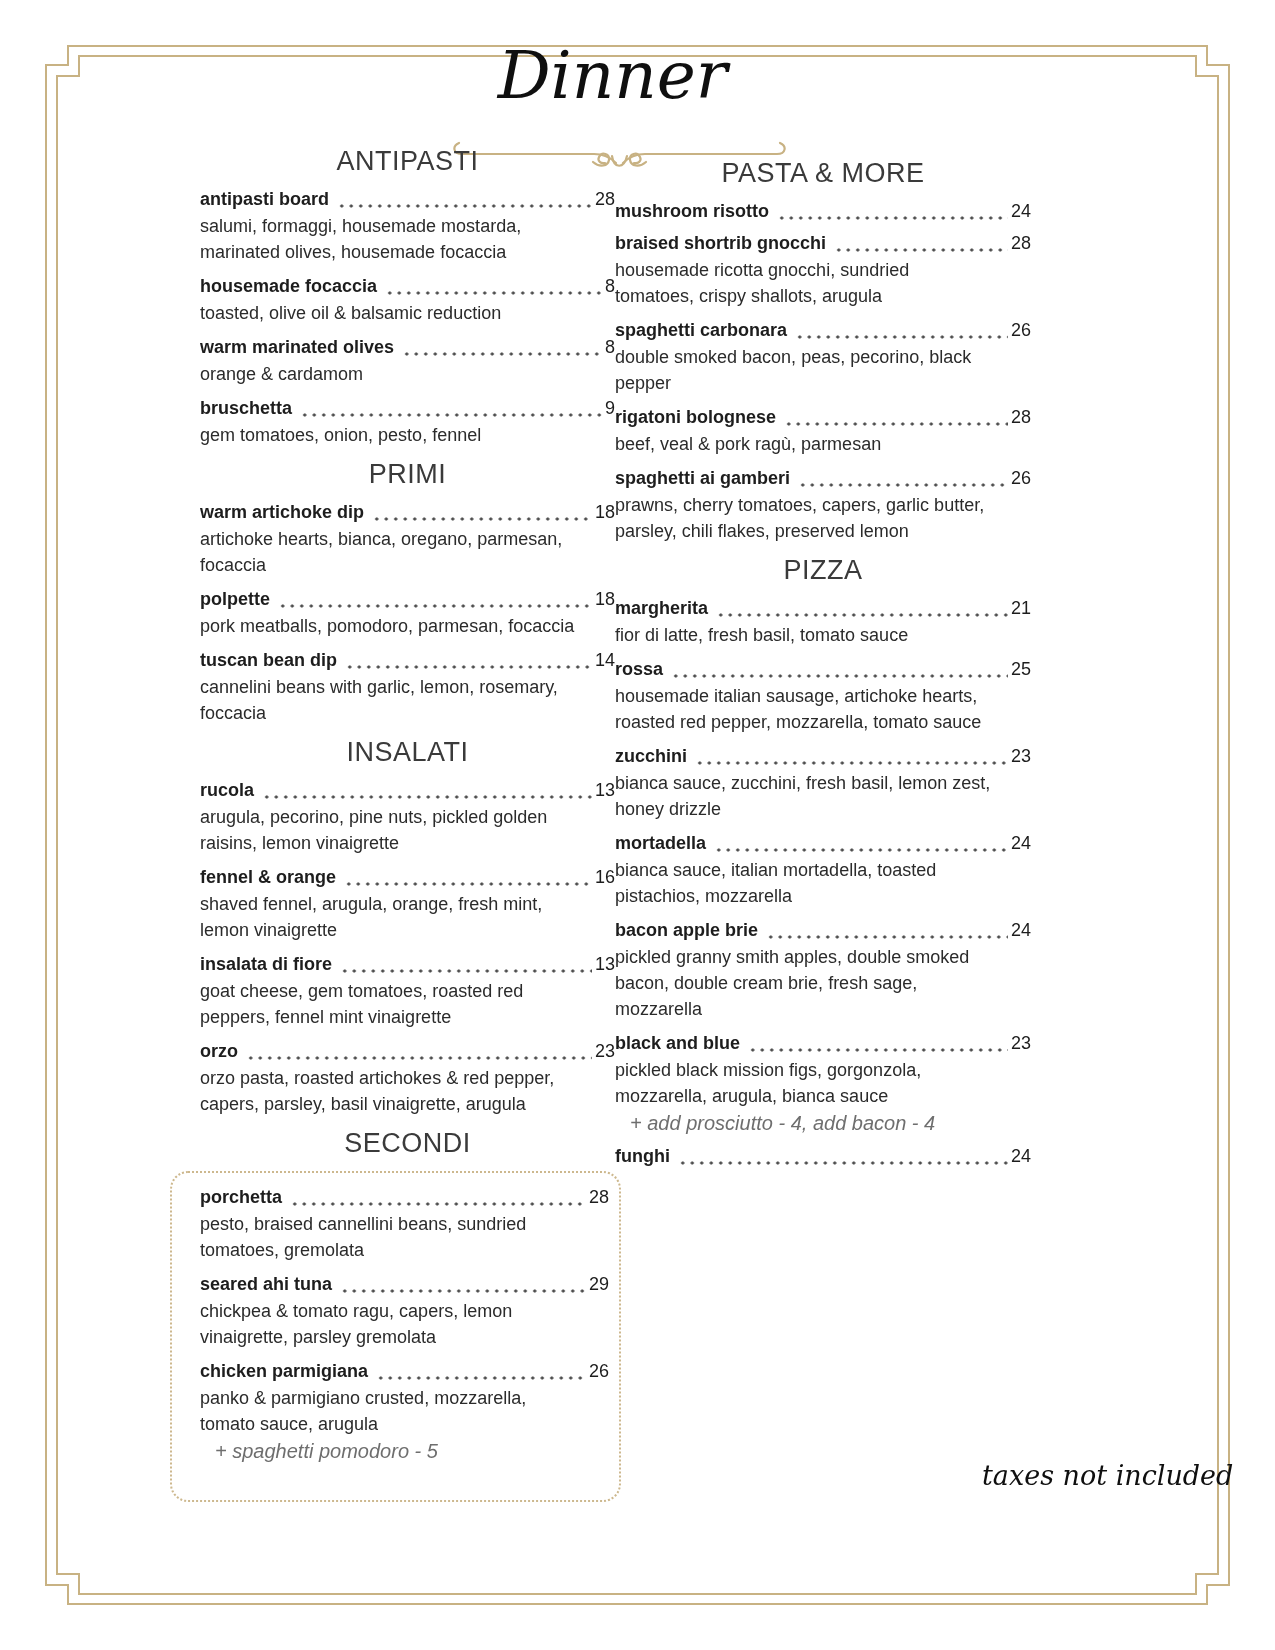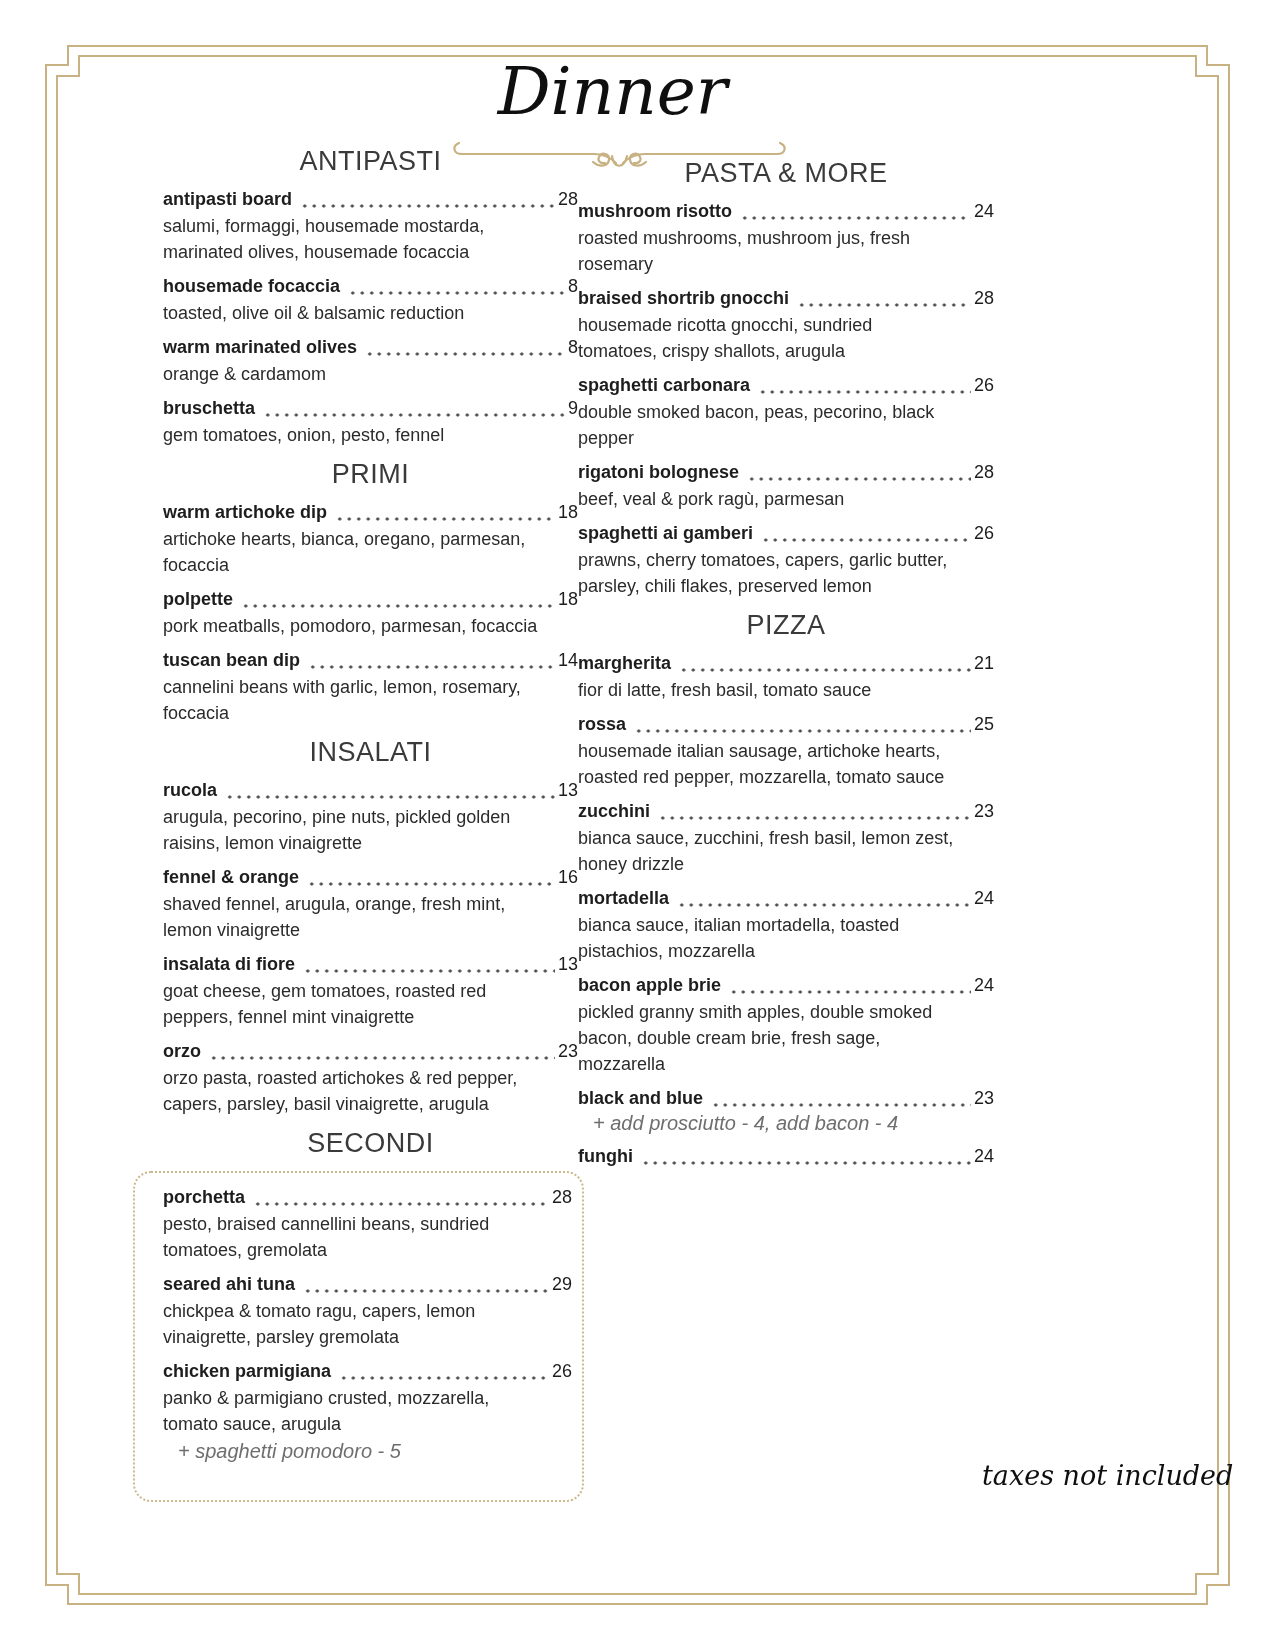--- a/index.html
+++ b/index.html
@@ -6,32 +6,32 @@
   .page{
     position:relative;
     width:1275px;height:1650px;
     background:#ffffff;
     font-family:"Liberation Sans","DejaVu Sans",sans-serif;
     overflow:hidden;
     color:#222;
   }
   .frame-svg{position:absolute;inset:0;}
   .page-title{
-    position:absolute;top:56px;left:0;width:1225px;
+    position:absolute;top:40px;left:0;width:1225px;
     text-align:center;
     font-family:"DejaVu Serif",serif;
     font-style:italic;
     font-size:66px;
     line-height:1.1;
     color:#0f0f0f;
   }
   .flourish{position:absolute;top:132px;left:447px;}
   .menu-columns{
     position:absolute;top:146px;left:163px;width:905px;
-    display:flex;
+    display:flex;justify-content:center;
   }
   .menu-column{display:block;}
   .col-left{width:415px;}
   .col-right{width:416px;padding-top:12px;}
   .section-header{
     margin:10px 0 12px;
     text-align:center;
     font-size:27px;
     font-weight:300;
     letter-spacing:.5px;
@@ -237,21 +237,20 @@
       <div class="menu-column col-right">
         <section class="menu-section">
           <h2 class="section-header">PASTA &amp; MORE</h2>
           <div class="items">
             <div class="menu-item">
               <div class="name-row">
                 <span class="item-name">mushroom risotto</span>
                 <span class="leader"></span>
                 <span class="item-price">24</span>
               </div>
-              <div class="item-desc">roasted mushrooms, mushroom jus, fresh rosemary</div>
             </div>
             <div class="menu-item">
               <div class="name-row">
                 <span class="item-name">braised shortrib gnocchi</span>
                 <span class="leader"></span>
                 <span class="item-price">28</span>
               </div>
               <div class="item-desc">housemade ricotta gnocchi, sundried tomatoes, crispy shallots, arugula</div>
             </div>
             <div class="menu-item">
@@ -322,20 +321,21 @@
                 <span class="item-price">24</span>
               </div>
               <div class="item-desc">pickled granny smith apples, double smoked bacon, double cream brie, fresh sage, mozzarella</div>
             </div>
             <div class="menu-item">
               <div class="name-row">
                 <span class="item-name">black and blue</span>
                 <span class="leader"></span>
                 <span class="item-price">23</span>
               </div>
+              <div class="item-desc">pickled black mission figs, gorgonzola, mozzarella, arugula, bianca sauce</div>
               <div class="item-addon">+ add prosciutto - 4, add bacon - 4</div>
             </div>
             <div class="menu-item">
               <div class="name-row">
                 <span class="item-name">funghi</span>
                 <span class="leader"></span>
                 <span class="item-price">24</span>
               </div>
             </div>
           </div>

